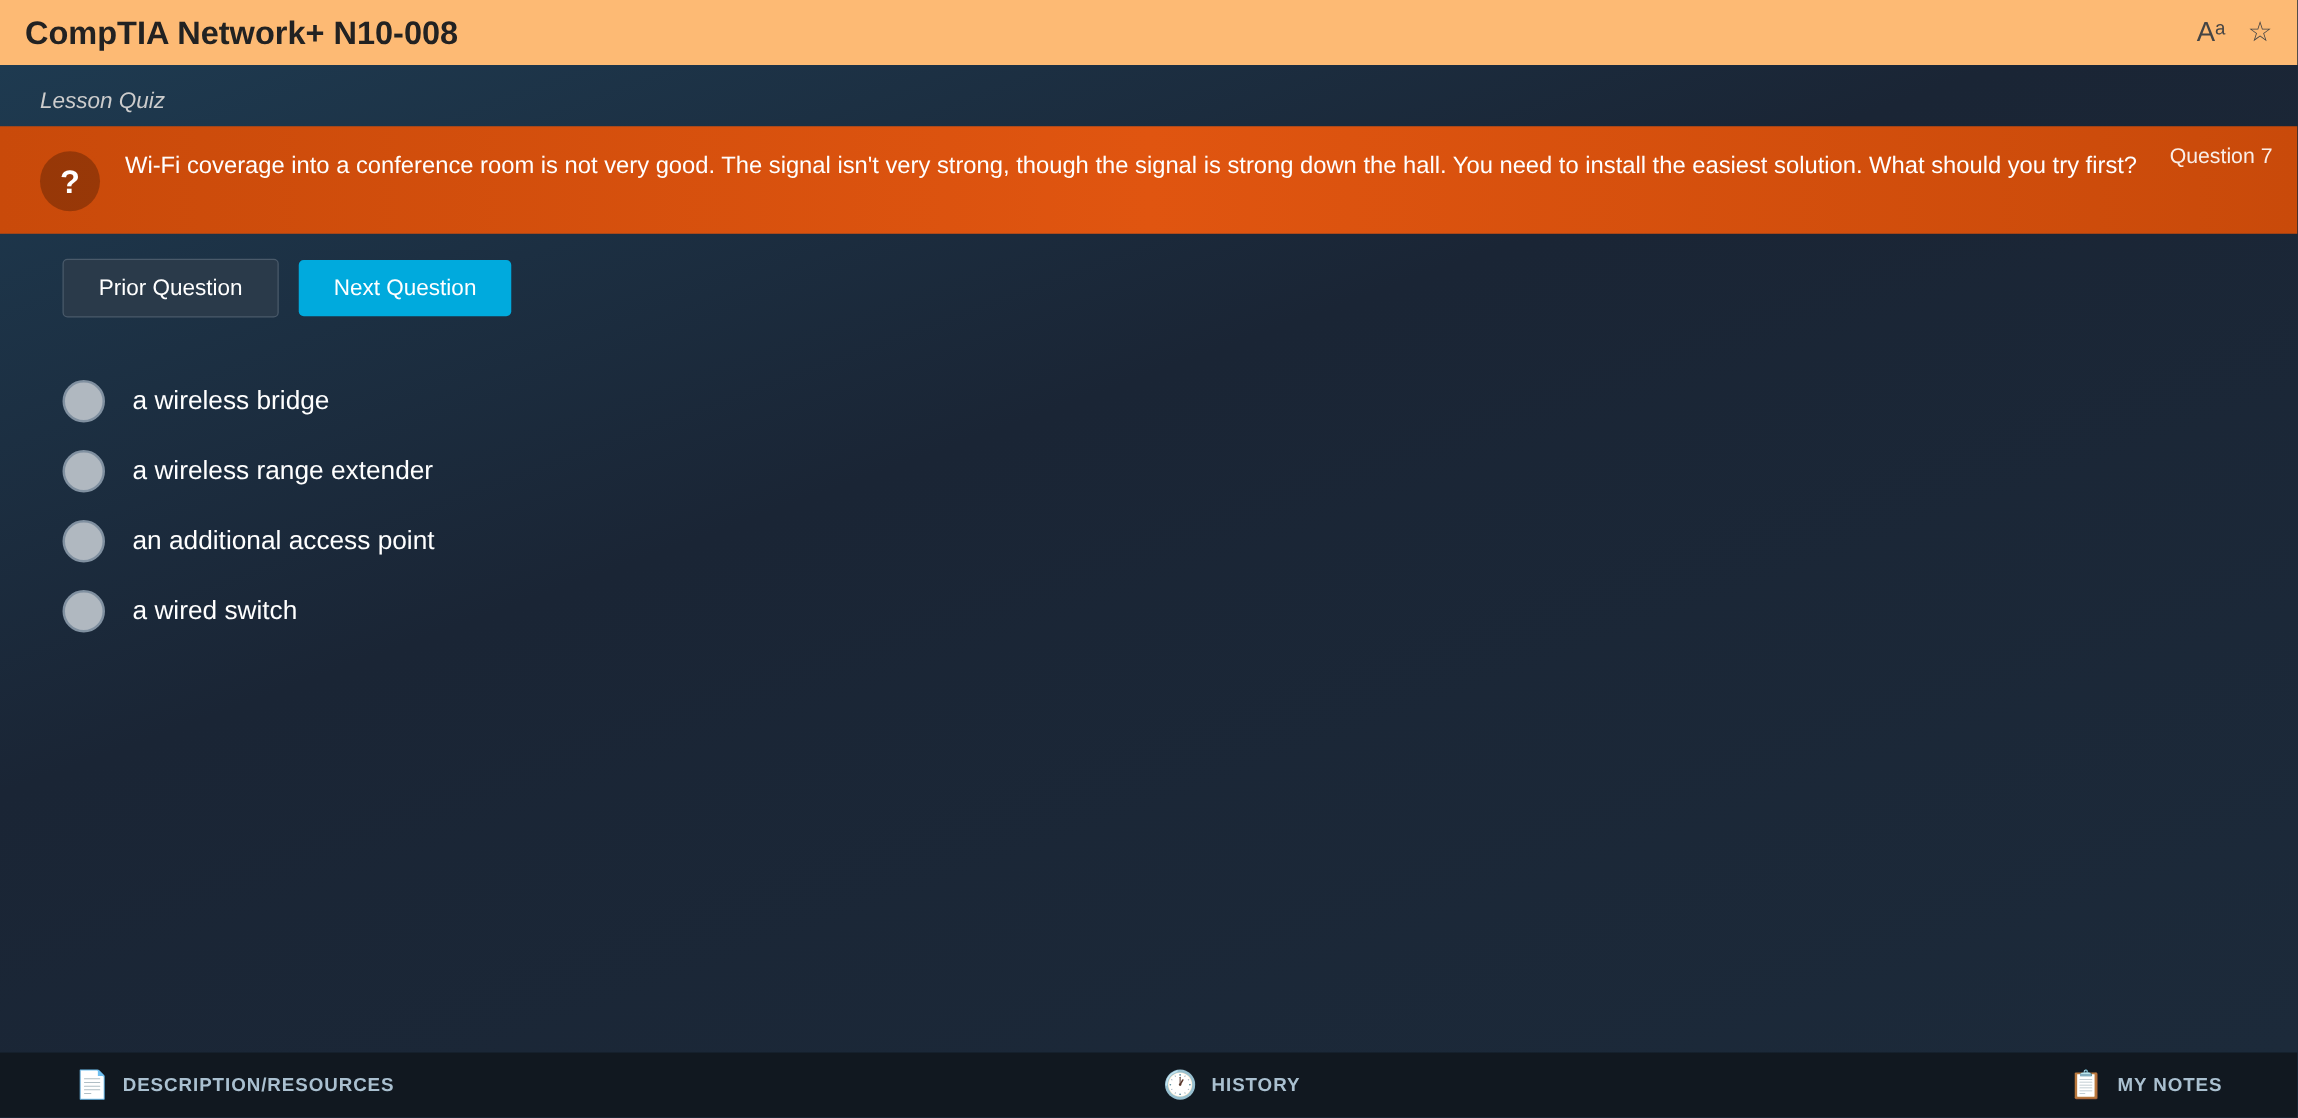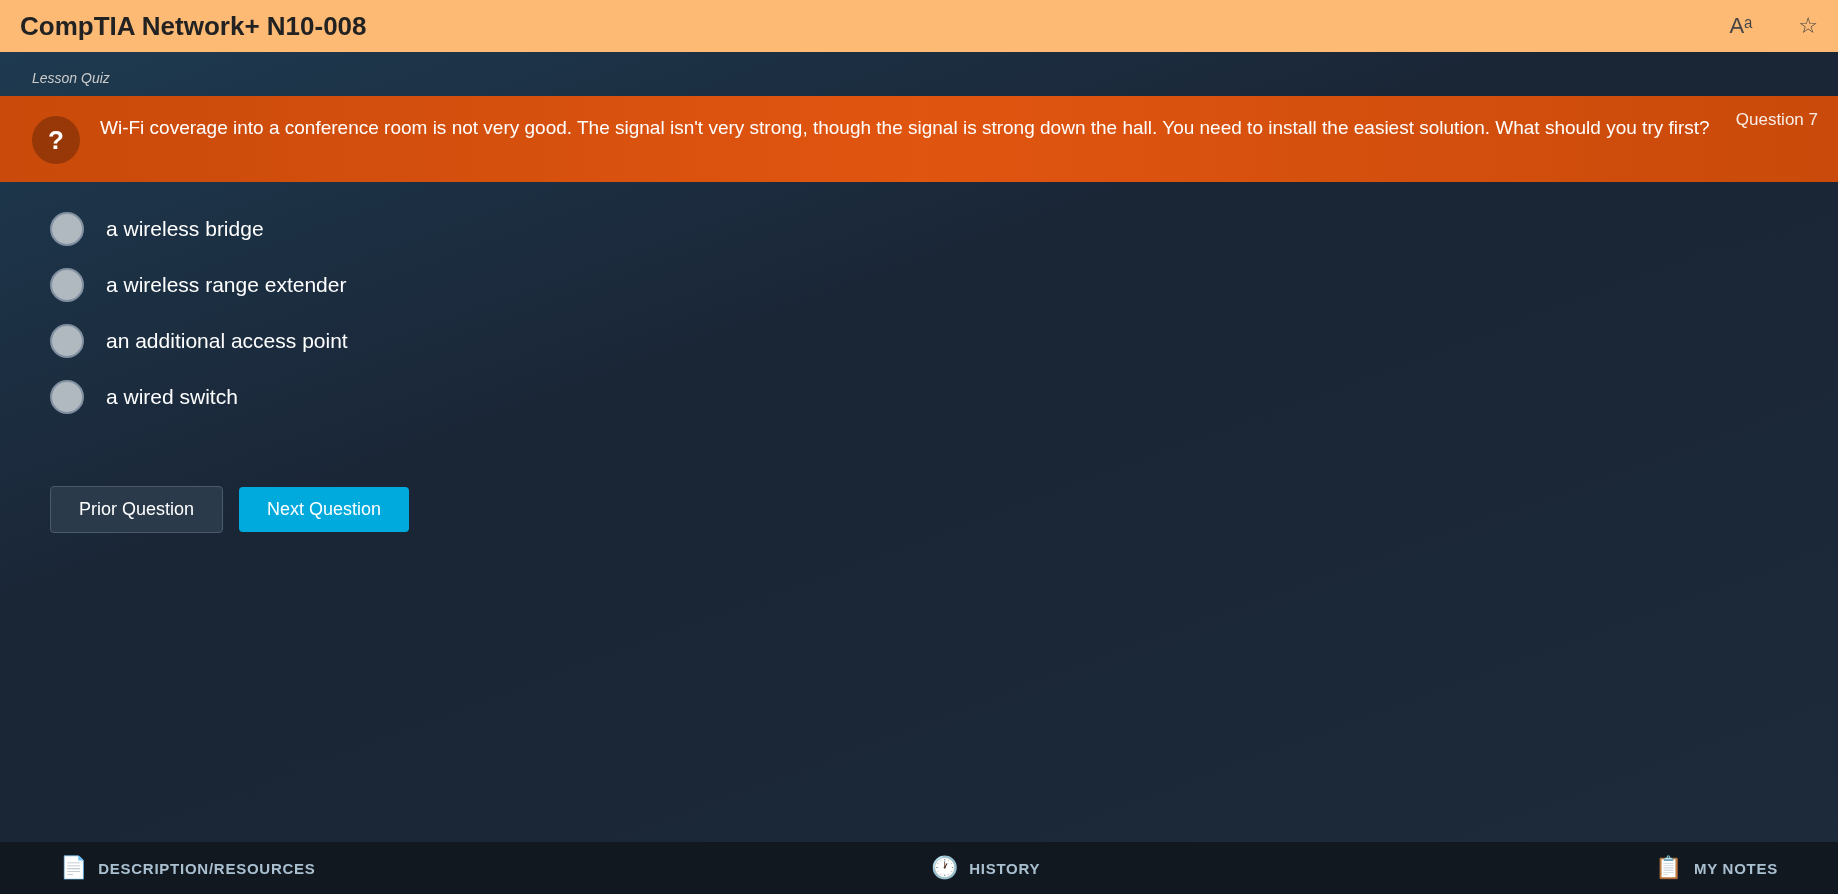--- a/index.html
+++ b/index.html
@@ -32,35 +32,34 @@
     #top-bar-icons {
       display: flex;
       gap: 18px;
       align-items: center;
     }
 
     .top-icon {
       font-size: 22px;
       color: #444;
       cursor: pointer;
-      margin-left: 28px;
     }
 
     
     #main-area {
       background: linear-gradient(160deg, #1e3a50 0%, #1a2535 40%, #1c2a3a 100%);
       height: 790px;
       padding: 0;
       position: relative;
     }
 
     
     #lesson-quiz-label {
       color: #ccc;
-      font-size: 14px;
+      font-size: 18px;
       padding: 18px 16px 10px 32px;
       font-style: italic;
     }
 
     
     #question-banner {
       background: linear-gradient(90deg, #c94a0a 0%, #e05510 50%, #c94a0a 100%);
       padding: 18px 32px;
       display: flex;
       align-items: flex-start;
@@ -201,49 +200,49 @@
 <div id="main-area">
 
   <div id="lesson-quiz-label">Lesson Quiz</div>
 
   <div id="question-banner">
     <div id="question-icon">?</div>
     <div id="question-text">Wi-Fi coverage into a conference room is not very good. The signal isn't very strong, though the signal is strong down the hall. You need to install the easiest solution. What should you try first?</div>
     <div id="question-number">Question 7</div>
   </div>
 
-  <div id="answers-section">
-
-    <div class="answer-option">
-      <div class="radio-circle"></div>
-      <span class="answer-label">a wireless bridge</span>
-    </div>
-
-    <div class="answer-option">
-      <div class="radio-circle"></div>
-      <span class="answer-label">a wireless range extender</span>
-    </div>
-
-    <div class="answer-option">
-      <div class="radio-circle"></div>
-      <span class="answer-label">an additional access point</span>
-    </div>
-
-    <div class="answer-option">
-      <div class="radio-circle"></div>
-      <span class="answer-label">a wired switch</span>
-    </div>
-
-  </div>
-
   <div id="nav-buttons">
     <button id="prior-question-btn">Prior Question</button>
     <button id="next-question-btn">Next Question</button>
   </div>
 
+  <div id="answers-section">
+
+    <div class="answer-option">
+      <div class="radio-circle"></div>
+      <span class="answer-label">a wireless bridge</span>
+    </div>
+
+    <div class="answer-option">
+      <div class="radio-circle"></div>
+      <span class="answer-label">a wireless range extender</span>
+    </div>
+
+    <div class="answer-option">
+      <div class="radio-circle"></div>
+      <span class="answer-label">an additional access point</span>
+    </div>
+
+    <div class="answer-option">
+      <div class="radio-circle"></div>
+      <span class="answer-label">a wired switch</span>
+    </div>
+
+  </div>
+
 </div>
 
 <div id="bottom-bar">
 
   <div class="bottom-nav-item">
     <span class="bottom-icon">📄</span>
     <span>DESCRIPTION/RESOURCES</span>
   </div>
 
   <div class="bottom-nav-item">

